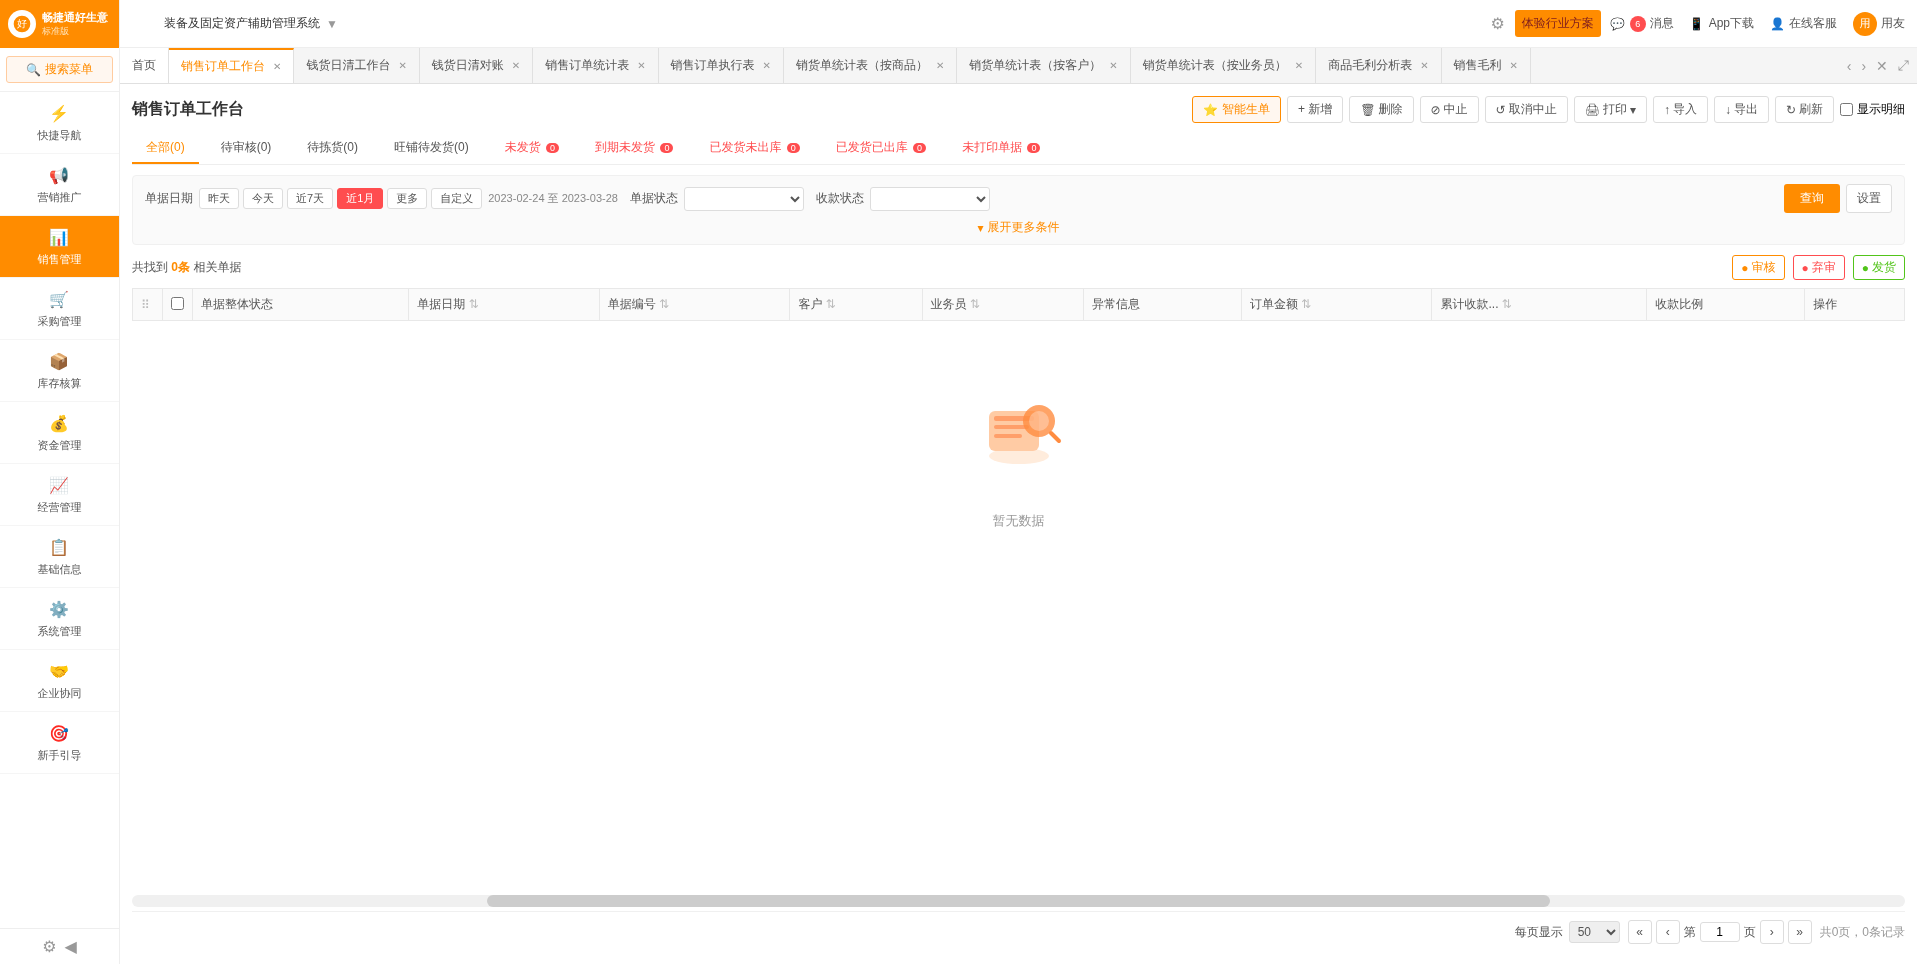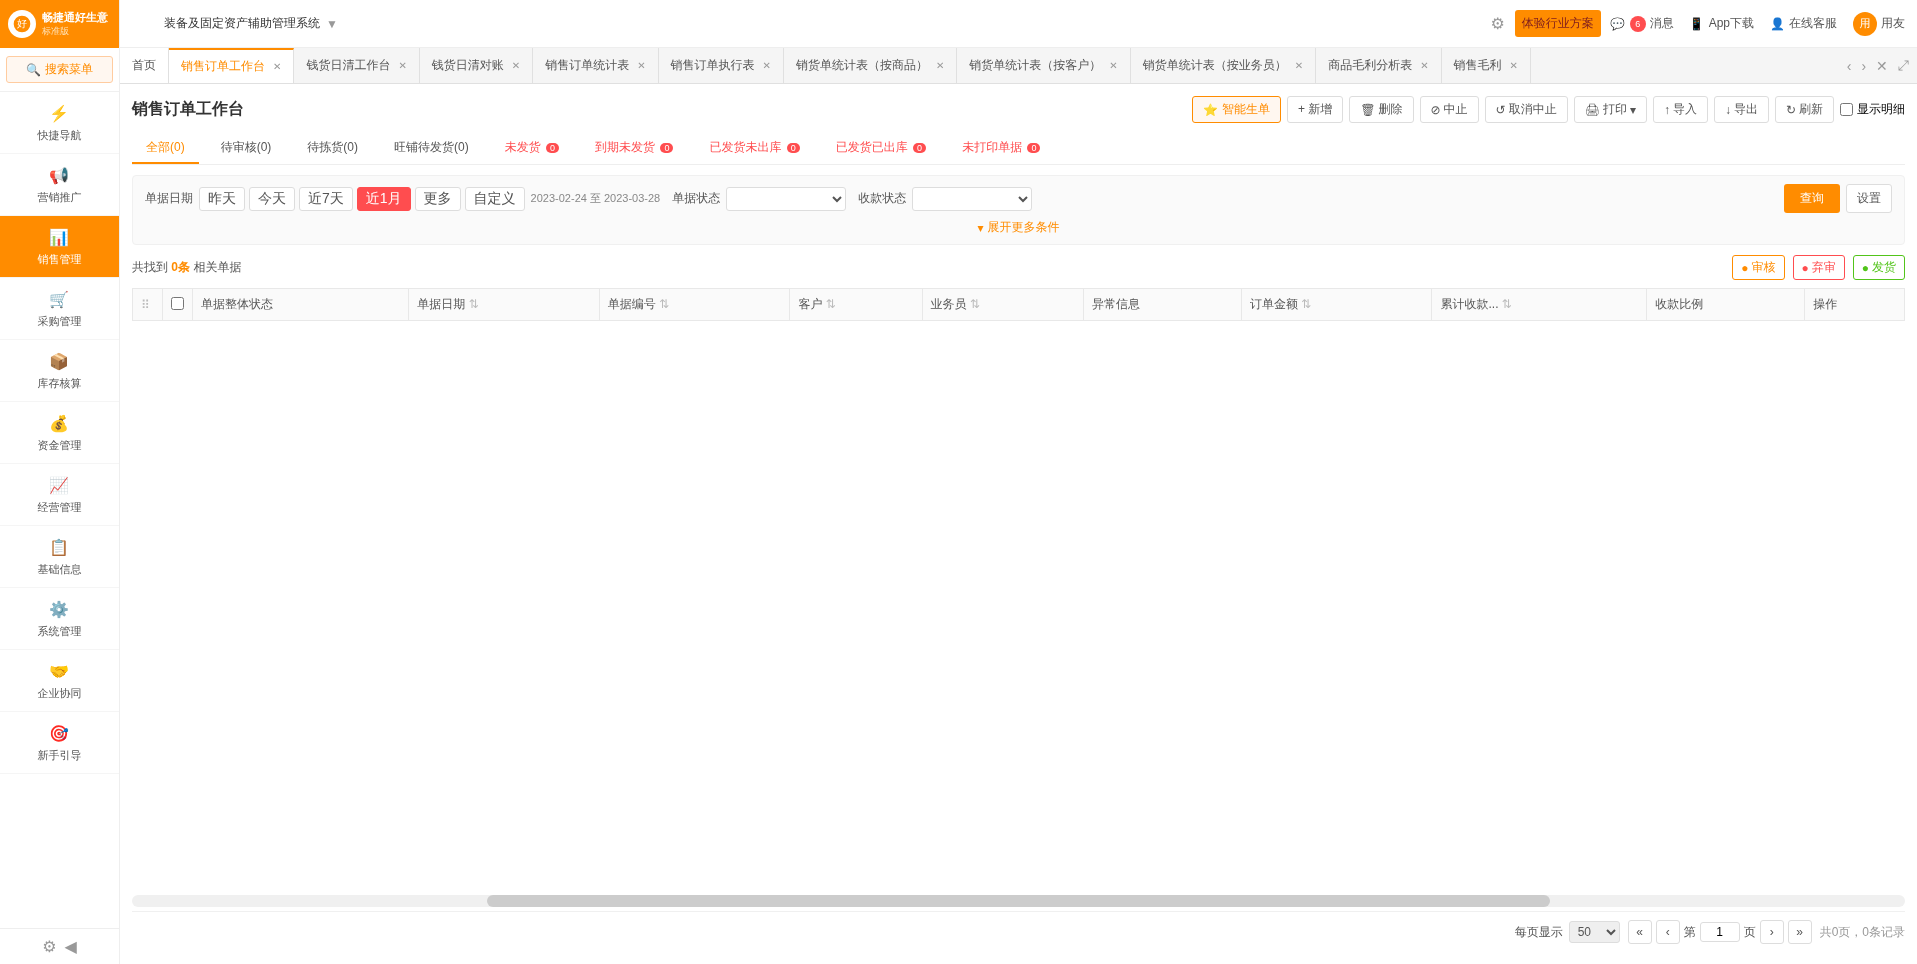--- a/index.html
+++ b/index.html
@@ -60,21 +60,21 @@
     .subtab { padding: 6px 14px; cursor: pointer; color: #555; font-size: 12px; border-bottom: 2px solid transparent; white-space: nowrap; }
     .subtab.active { color: #ff8c00; border-bottom: 2px solid #ff8c00; }
     .subtab-badge { background: #ff4d4f; color: #fff; border-radius: 8px; padding: 0 4px; font-size: 9px; margin-left: 2px; }
 
     
     .filter-area { background: #fafafa; border: 1px solid #f0f0f0; border-radius: 4px; padding: 8px 12px; margin-bottom: 10px; }
     .filter-row { display: flex; align-items: center; gap: 12px; flex-wrap: wrap; }
     .filter-item { display: flex; align-items: center; gap: 6px; }
     .filter-label { color: #555; white-space: nowrap; }
     .filter-date-btns { display: flex; align-items: center; gap: 4px; }
-    .filter-date-btn { padding: 2px 8px; border: 1px solid #ddd; border-radius: 3px; cursor: pointer; color: #555; background: #fff; font-size: 14px; }
+    .filter-date-btn { padding: 2px 8px; border: 1px solid #ddd; border-radius: 3px; cursor: pointer; color: #555; background: #fff; font-size: 11px; }
     .filter-date-btn.active { background: #ff4d4f; color: #fff; border-color: #ff4d4f; }
     .filter-date-range { font-size: 11px; color: #888; }
     .filter-select { border: 1px solid #ddd; border-radius: 3px; padding: 3px 6px; color: #555; background: #fff; cursor: pointer; min-width: 120px; }
     .filter-expand { display: flex; align-items: center; gap: 4px; cursor: pointer; color: #ff8c00; font-size: 12px; justify-content: center; margin-top: 6px; }
     .search-btn { background: #ff8c00; color: #fff; border: none; padding: 5px 16px; border-radius: 3px; cursor: pointer; font-size: 12px; }
     .settings-btn { background: #fff; color: #555; border: 1px solid #ddd; padding: 5px 10px; border-radius: 3px; cursor: pointer; font-size: 12px; }
 
     
     .table-header { display: flex; align-items: center; justify-content: space-between; margin-bottom: 8px; gap: 46px; }
     .table-count { font-size: 12px; color: #555; }
@@ -453,20 +453,35 @@
             </th>
             <th>
               <span>操作</span>
             </th>
           </tr>
         </thead>
         <tbody>
         </tbody>
       </table>
 
+      <div class="empty-state">
+        <div class="empty-icon">
+          <svg width="100" height="100" viewBox="0 0 100 100" fill="none">
+            <ellipse cx="50" cy="75" rx="30" ry="8" fill="#ffd0a8" opacity="0.4"></ellipse>
+            <rect x="20" y="30" width="50" height="40" rx="6" fill="#ffcba4"></rect>
+            <rect x="25" y="35" width="40" height="5" rx="2" fill="#ff9f6a"></rect>
+            <rect x="25" y="44" width="35" height="4" rx="2" fill="#ff9f6a"></rect>
+            <rect x="25" y="53" width="28" height="4" rx="2" fill="#ff9f6a"></rect>
+            <circle cx="70" cy="40" r="16" fill="#ff8c40" opacity="0.8"></circle>
+            <circle cx="70" cy="40" r="10" fill="#fff" opacity="0.3"></circle>
+            <line x1="82" y1="52" x2="90" y2="60" stroke="#ff8c40" stroke-width="4" stroke-linecap="round"></line>
+          </svg>
+        </div>
+        <span class="empty-text">暂无数据</span>
+      </div>
     </div>
 
     <div class="horizontal-scrollbar">
       <div class="scrollbar-thumb"></div>
     </div>
 
     <div class="pagination">
       <div class="pagination-pagesize">
         <span>每页显示</span>
         <select class="pagination-pagesize">

